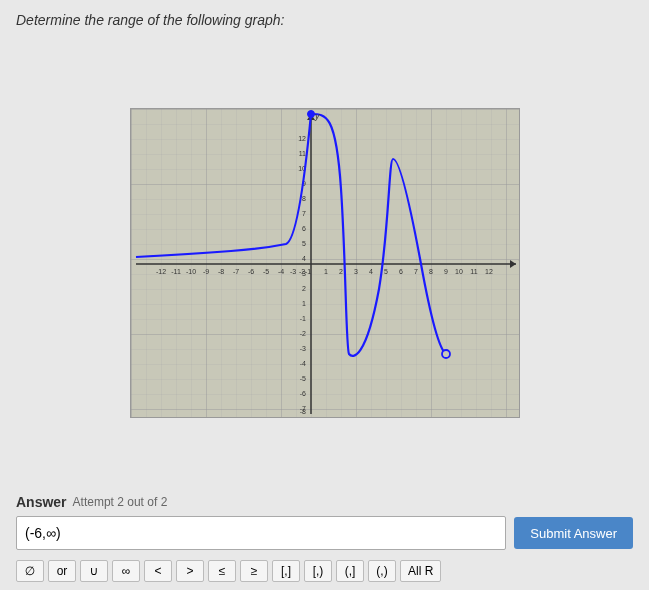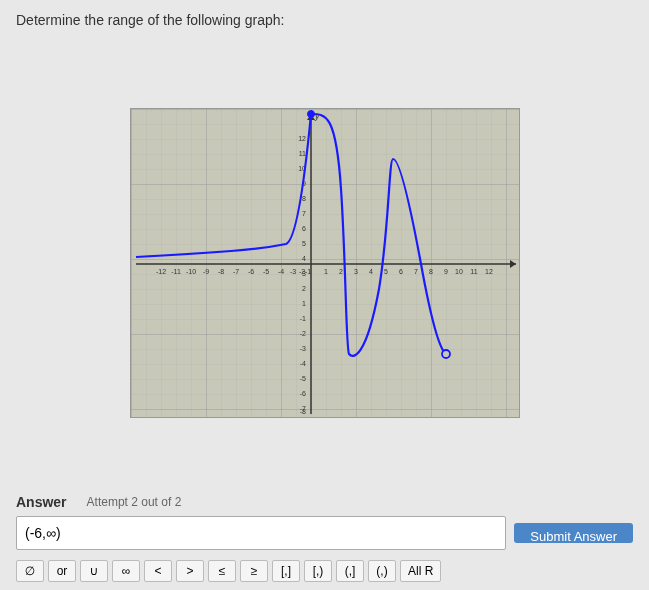--- a/index.html
+++ b/index.html
@@ -16,38 +16,39 @@
       width: 649px;
       height: 590px;
       display: flex;
       flex-direction: column;
       padding: 12px 16px 8px 16px;
     }
     .question-text {
       font-size: 14px;
       color: #333;
       margin-bottom: 10px;
+      font-style: italic;
     }
     .graph-area {
       display: flex;
       justify-content: center;
       align-items: center;
       flex: 1;
       position: relative;
     }
     .answer-section {
       display: flex;
       flex-direction: column;
       gap: 6px;
       margin-top: 6px;
     }
     .answer-label-row {
       display: flex;
       align-items: center;
-      gap: 20px;
+      gap: 6px;
     }
     .answer-label {
       font-weight: bold;
       font-size: 14px;
       color: #333;
     }
     .attempt-text {
       font-size: 12px;
       color: #666;
     }
@@ -68,21 +69,21 @@
     }
     .submit-btn {
       background: #4a86c8;
       color: white;
       border: none;
       padding: 6px 16px;
       font-size: 13px;
       cursor: pointer;
       border-radius: 3px;
       white-space: nowrap;
-      height: 20px;
+      height: 32px;
     }
     .symbol-bar {
       display: flex;
       align-items: center;
       gap: 4px;
       margin-top: 4px;
       flex-wrap: nowrap;
     }
     .sym-btn {
       background: #f5f5f5;

